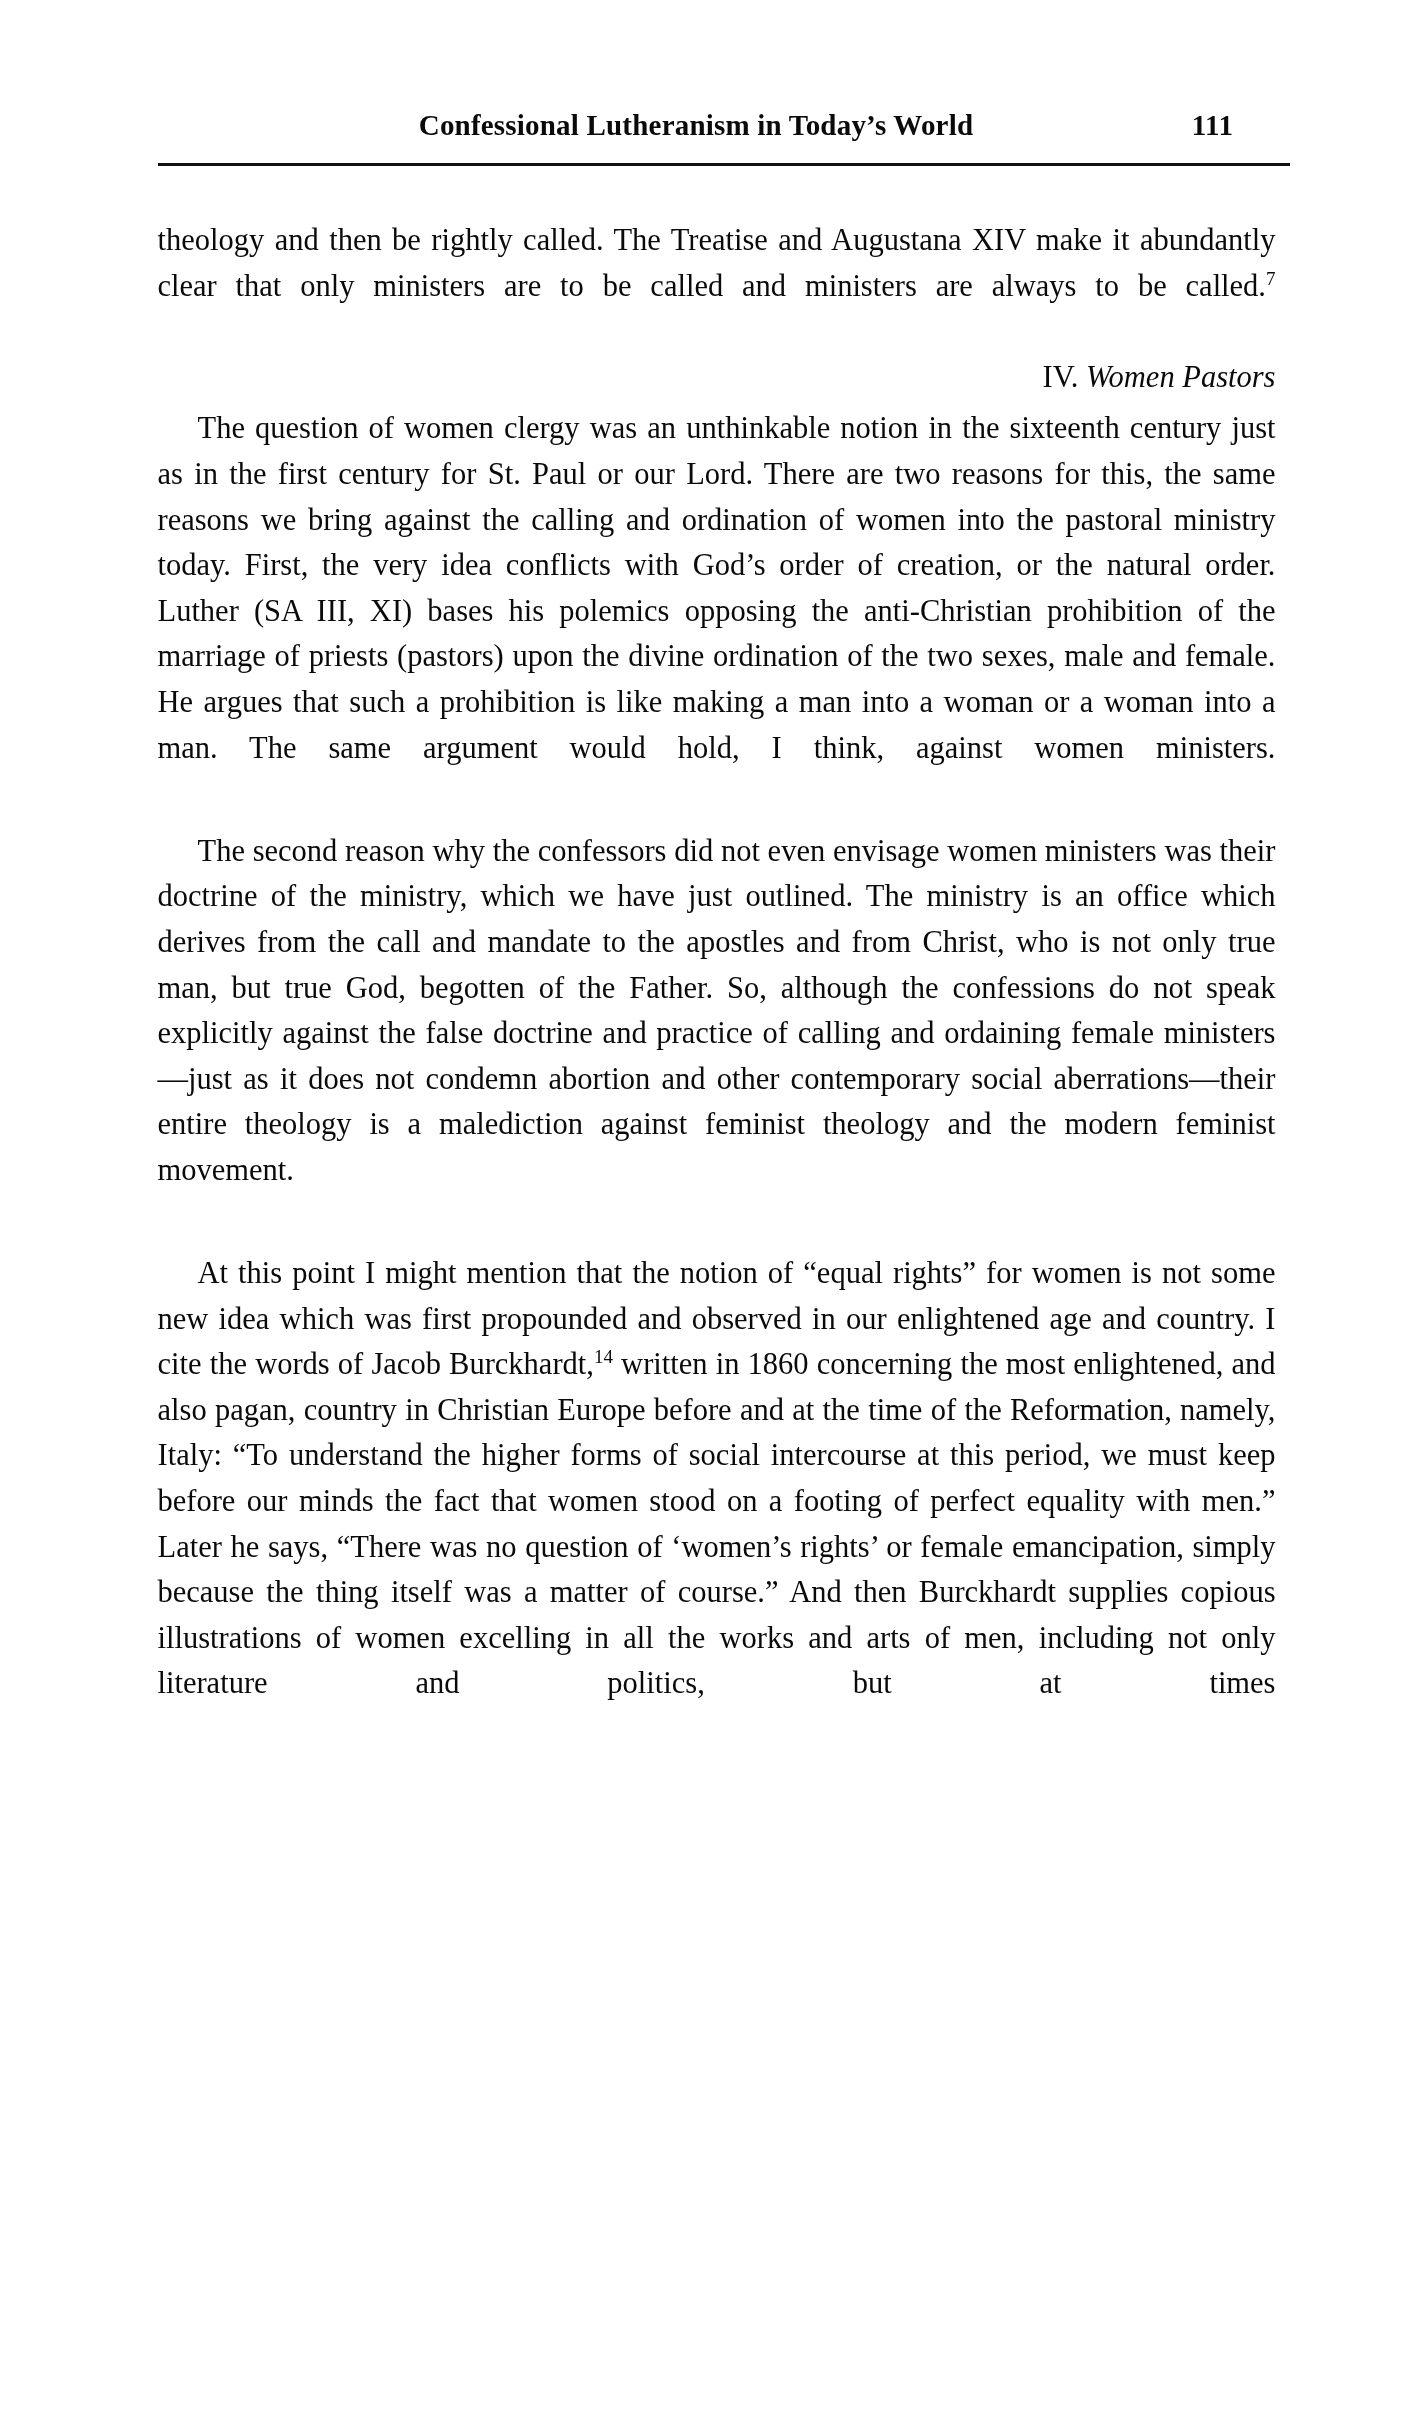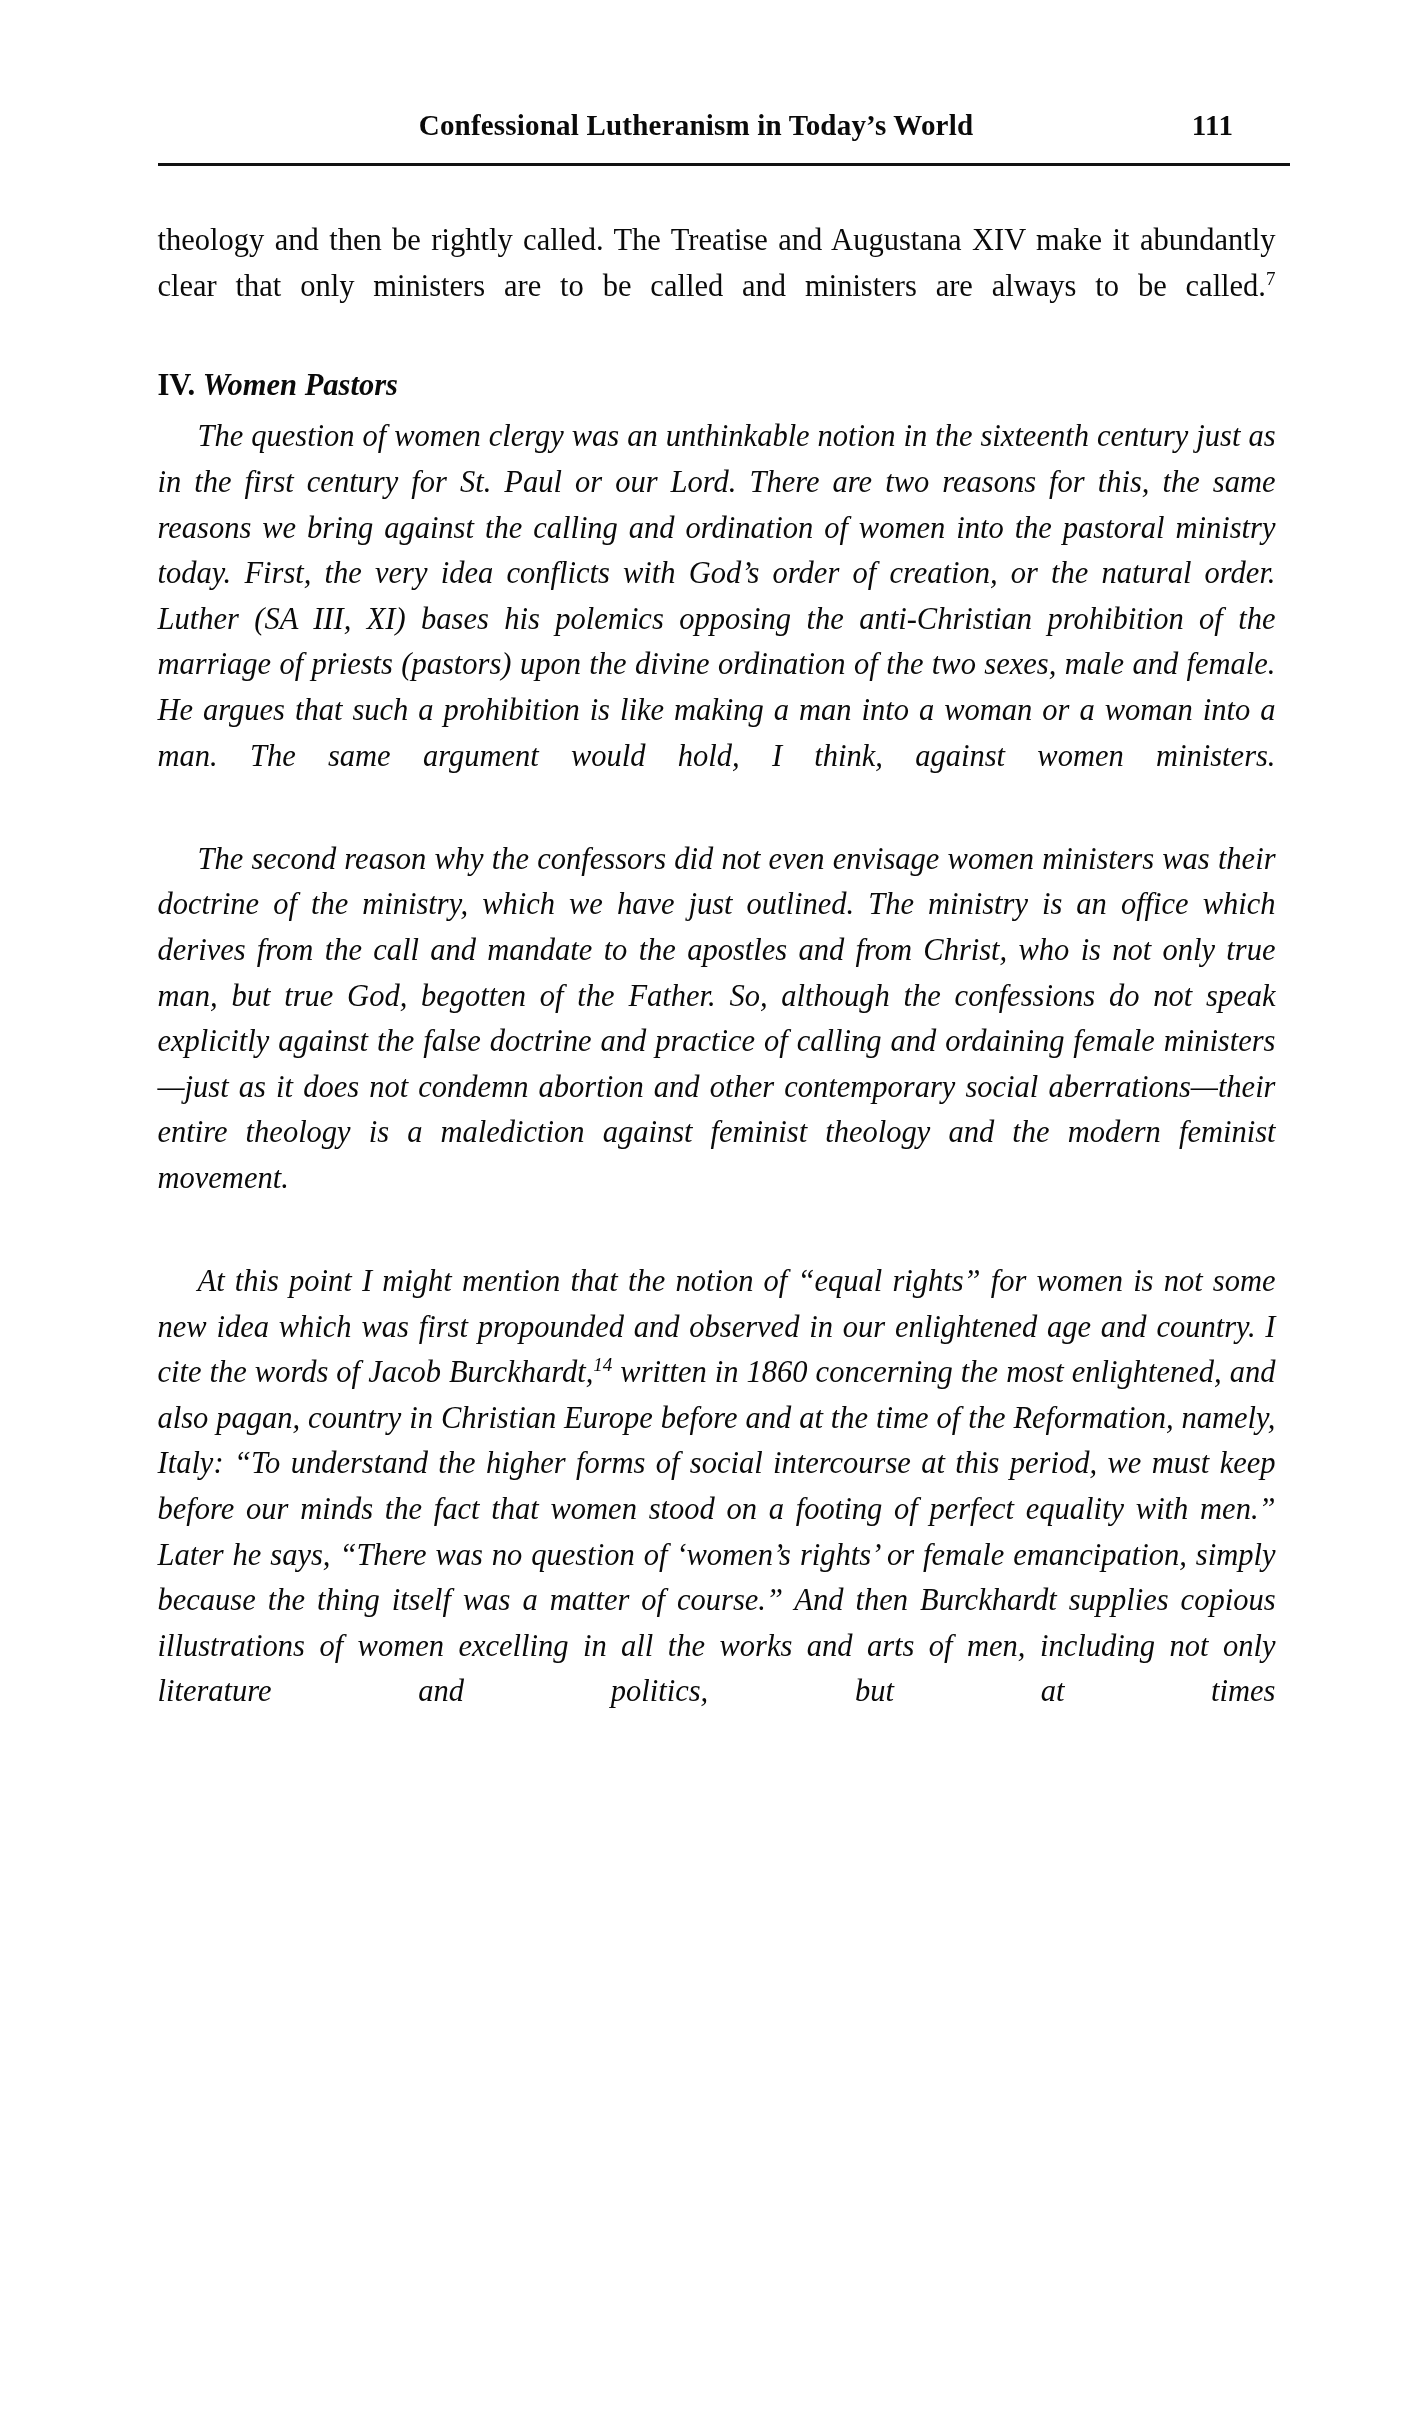--- a/index.html
+++ b/index.html
@@ -78,46 +78,45 @@
     margin: 0;
     font-size: 30.5px;
     line-height: 45.6px;
     text-align: justify;
     text-justify: inter-word;
     hyphens: none;
     -webkit-hyphens: none;
   }
   p.para.indent {
     text-indent: 40px;
-    font-style: italic;
   }
   p.para + p.para {
     margin-top: 12px;
   }
 
   
   p.para::after {
     content: "";
     display: inline-block;
     width: 100%;
   }
 
   .sup {
     font-size: 19px;
     vertical-align: super;
     line-height: 0;
   }
 
   
   h2.section-heading {
-    margin: 8px 0 6px 0;
+    margin: 0 0 6px 0;
     font-size: 30.5px;
     line-height: 45.6px;
-    font-weight: bold;
-    text-align: left;
+    font-weight: normal;
+    text-align: right;
   }
   h2.section-heading .num { font-style: normal; }
   h2.section-heading .ttl { font-style: italic; }
 </style>
 </head>
 <body>
 
 <div class="page">
   <div class="content">
 

